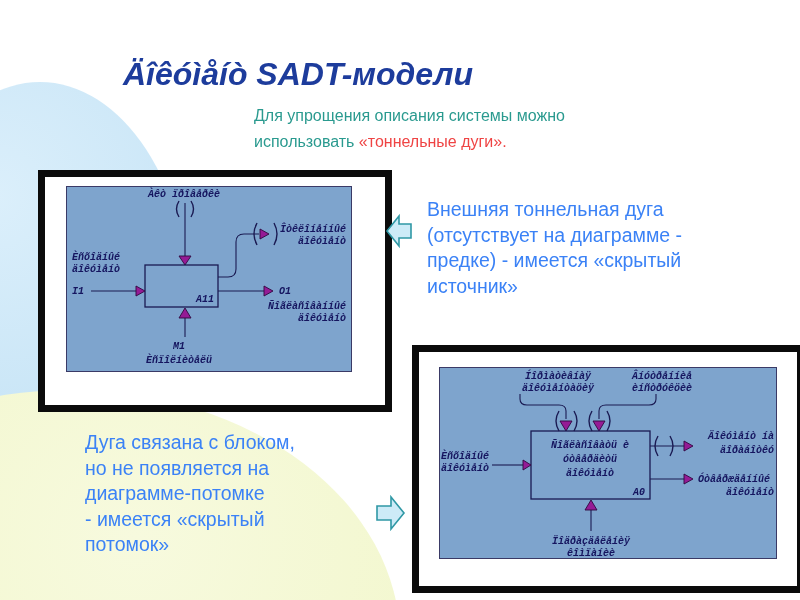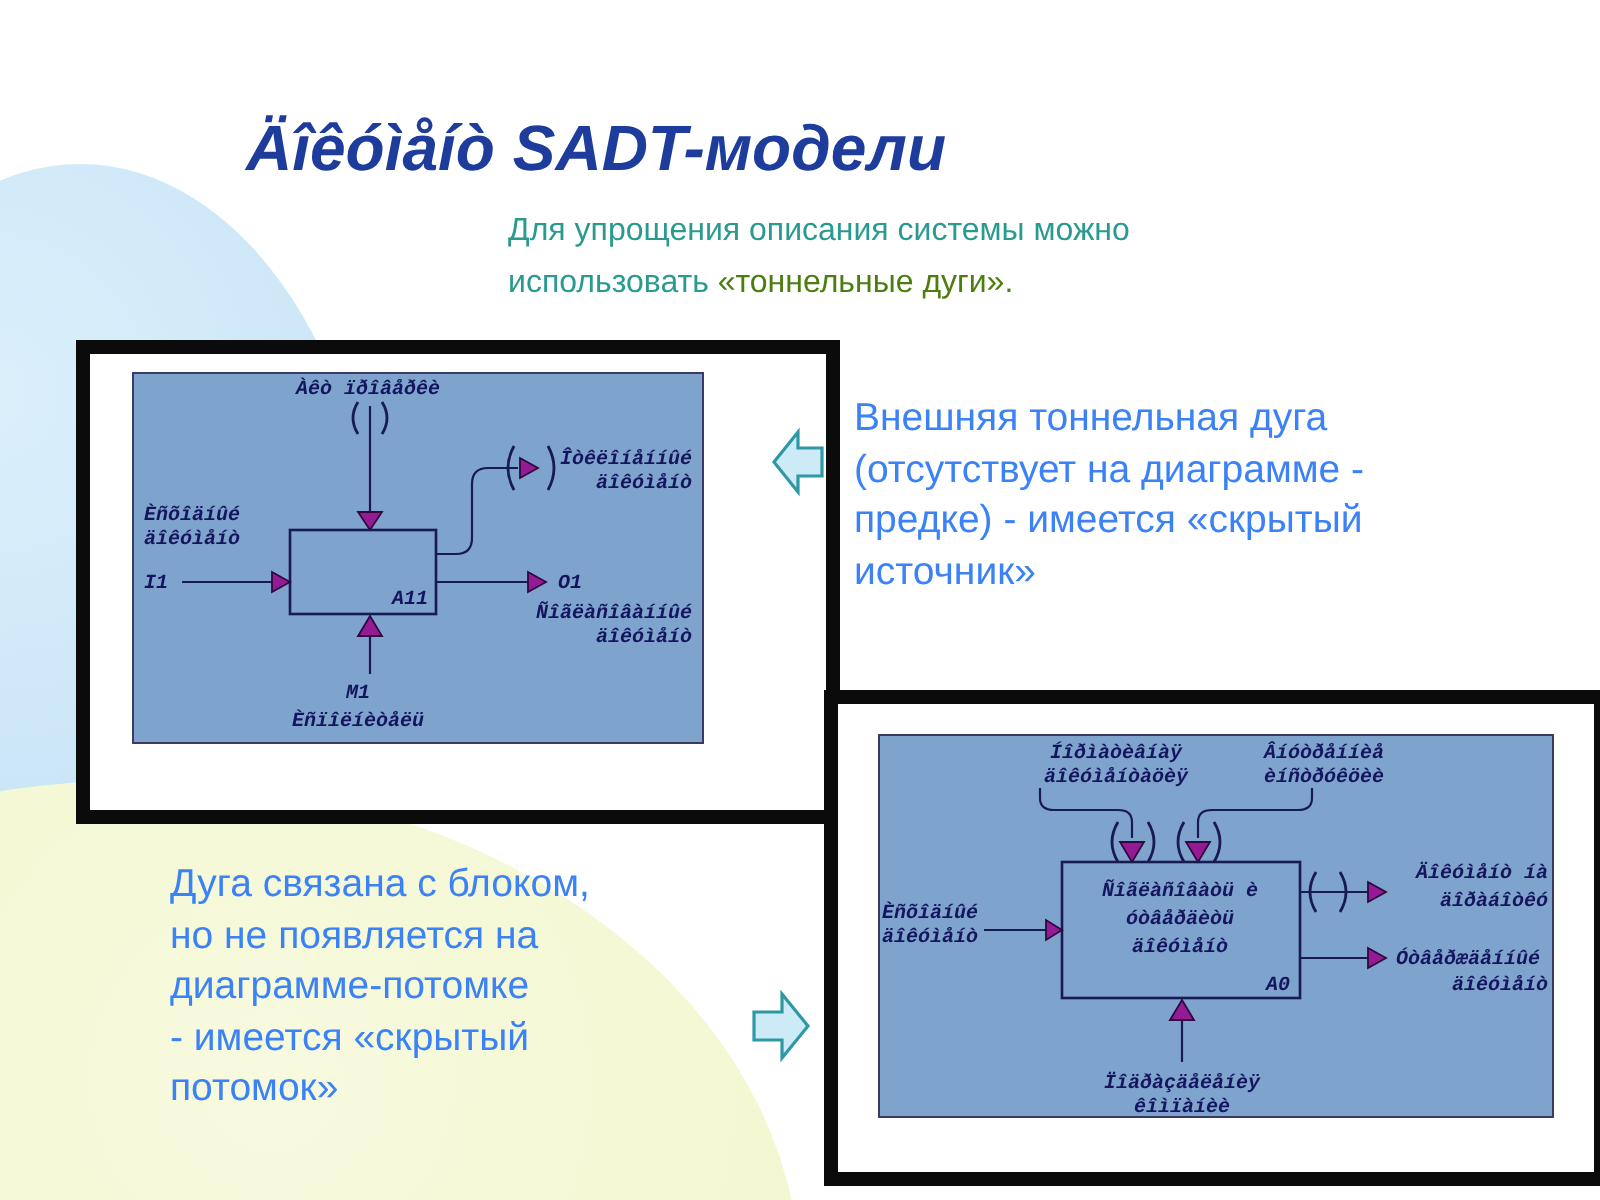--- a/index.html
+++ b/index.html
@@ -6,21 +6,21 @@
   .slide{position:relative;width:800px;height:600px;background:#ffffff;overflow:hidden;
          font-family:"Liberation Sans",sans-serif;}
   .bg-circle{position:absolute;left:-110px;top:82px;width:300px;height:460px;border-radius:50%;
          background:radial-gradient(circle at 35% 25%, #dbeffb 0%, #c3e2f5 75%);}
   .bg-yellow{position:absolute;left:-260px;top:390px;width:660px;height:500px;border-radius:50%;
          background:radial-gradient(circle at 60% 30%, #f7fade 0%, #f1f6c9 80%);}
   .title{position:absolute;left:123px;top:56px;font-size:32px;font-weight:bold;font-style:italic;
          color:#1d3c9c;white-space:nowrap;}
   .subtitle{position:absolute;left:254px;top:103px;width:440px;font-size:16px;line-height:26px;
          color:#2a9a8f;}
-  .sub-red{color:#4d7c0f;}
+  .sub-red{color:#ef4444;}
   .note{position:absolute;font-size:19.5px;line-height:25.5px;color:#3b82f6;
          white-space:pre-line;}
   .note-right{text-align:left;}
   .frame{position:absolute;background:#ffffff;border:7px solid #0b0b0b;box-sizing:content-box;}
   .panel{position:absolute;background:#7ea4cd;border:1px solid #3a3a66;}
   .dtext{font-family:"Liberation Mono","DejaVu Sans Mono",monospace;font-weight:bold;
          font-style:italic;font-size:10px;fill:#15155f;}
   .dline{stroke:#1a1a52;stroke-width:1.1;fill:none;}
   .dbox{stroke:#1a1a52;stroke-width:1.3;fill:none;}
   .ahead{fill:#951b95;stroke:#30083f;stroke-width:0.9;}
@@ -35,21 +35,21 @@
   <div class="bg-circle"></div>
   <div class="bg-yellow"></div>
 
   <div class="title">Äîêóìåíò SADT-модели</div>
 
   <div class="subtitle">
     <span>Для упрощения описания системы можно</span><br>
     <span>использовать </span><span class="sub-red">«тоннельные дуги».</span>
   </div>
 
-  <div class="frame" style="left:38px;top:170px;width:340px;height:228px;padding-left:28px;">
+  <div class="frame" style="left:38px;top:170px;width:340px;height:228px;">
     <div class="panel" style="left:21px;top:9px;width:284px;height:184px;">
       <svg width="284" height="184" viewBox="0 0 284 184">
 
         <text class="dtext" x="117" y="10" text-anchor="middle">Àêò ïðîâåðêè</text>
         <path class="paren" d="M112,14 Q107,22 112,30"></path>
         <path class="paren" d="M124,14 Q129,22 124,30"></path>
         <line class="dline" x1="118" y1="16" x2="118" y2="69"></line>
         <polygon class="ahead" points="112,69 124,69 118,78"></polygon>
 
         <rect class="dbox" x="78" y="78" width="73" height="42"></rect>

